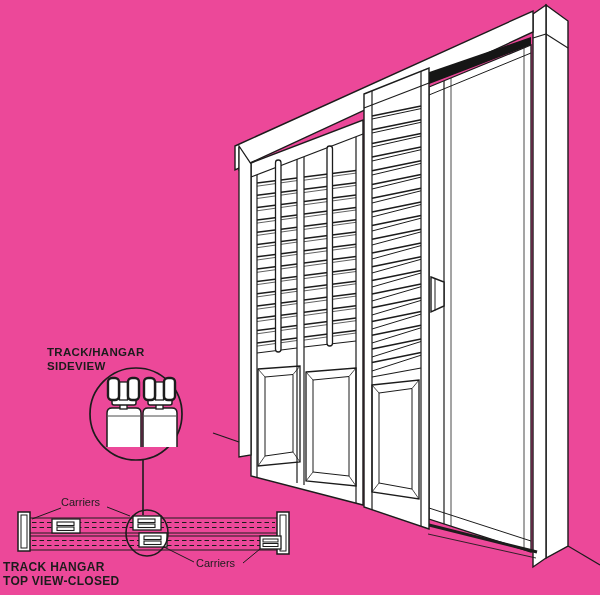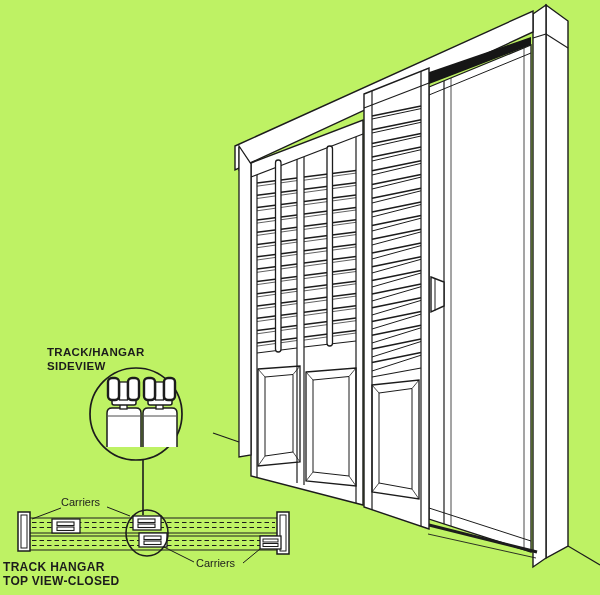--- a/index.html
+++ b/index.html
@@ -1,16 +1,16 @@
 <!DOCTYPE html>
 <html><head>
 <meta charset="utf-8">
 <style>
   html,body{margin:0;padding:0;background:#fdfdfd;}
-  #stage{position:relative;width:600px;height:595px;background:#bef264;overflow:hidden;
+  #stage{position:relative;width:600px;height:595px;background:#ec4899;overflow:hidden;
          font-family:"Liberation Sans",sans-serif;}
   svg{position:absolute;left:0;top:0;}
   .ink{stroke:#1c1c1c;fill:none;}
   .face{stroke:#1c1c1c;fill:#ffffff;}
   .lbl-bold{font-family:"Liberation Sans",sans-serif;font-weight:700;font-size:11.5px;
             fill:#1c1c1c;letter-spacing:.3px;}
   .lbl-bold-lg{font-family:"Liberation Sans",sans-serif;font-weight:700;font-size:12px;
             fill:#1c1c1c;letter-spacing:.3px;}
   .lbl-reg{font-family:"Liberation Sans",sans-serif;font-weight:400;font-size:11px;fill:#1c1c1c;}
 </style>

